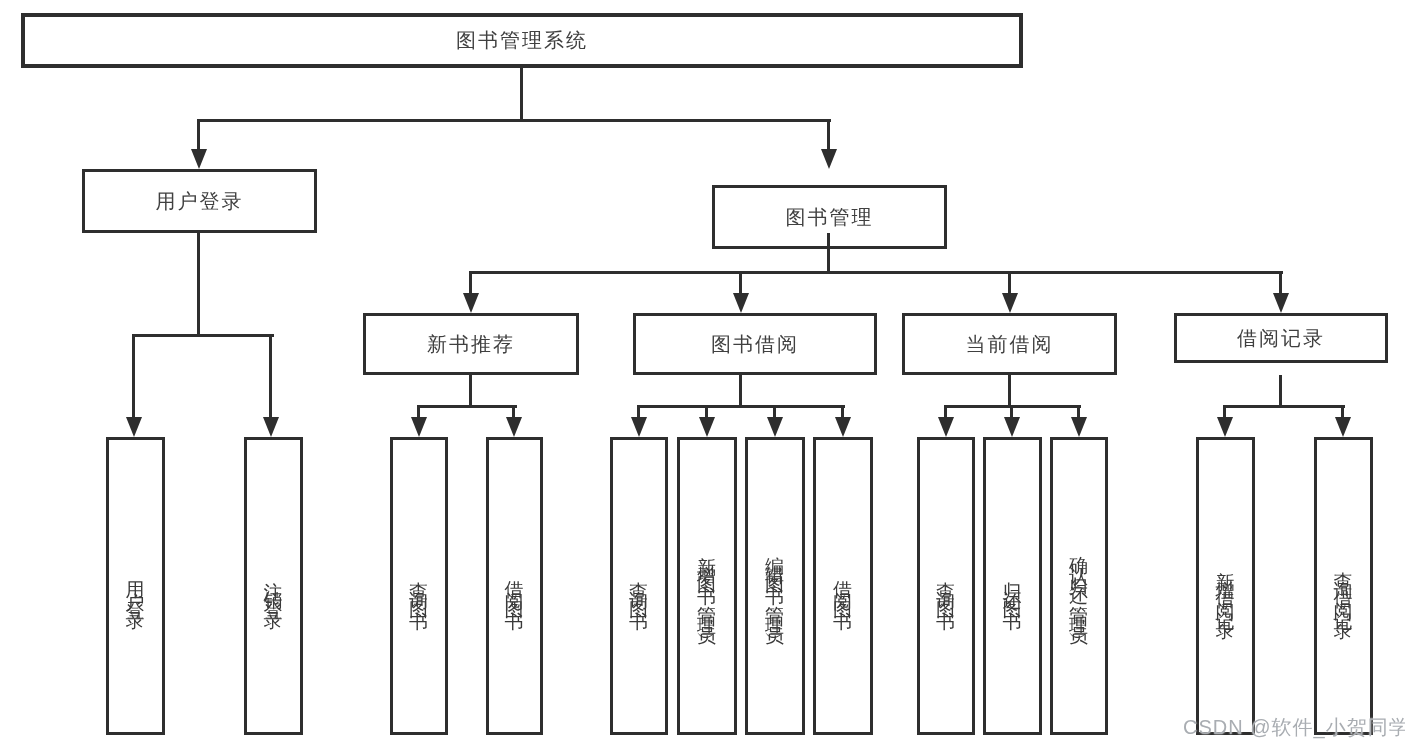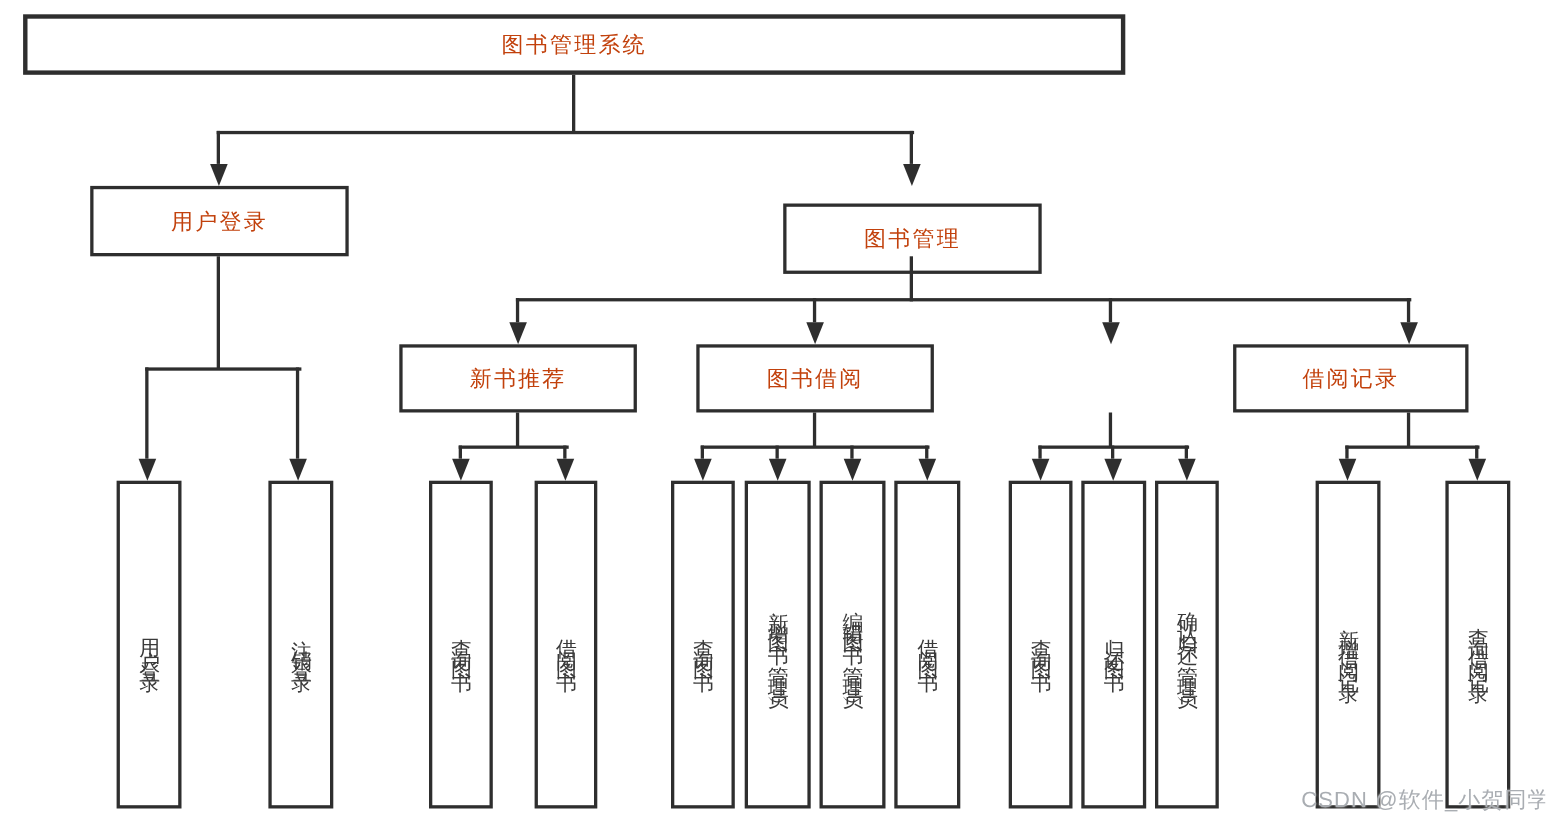--- a/index.html
+++ b/index.html
@@ -17,21 +17,21 @@
     box-sizing: border-box;
     background: #ffffff;
     border: 3px solid #2e2e2e;
     display: flex;
     align-items: center;
     justify-content: center;
   }
   .hbox span {
     font-size: 20px;
     letter-spacing: 2px;
-    color: #c2410c;
+    color: #404040;
     white-space: nowrap;
   }
   .root-box { border-width: 4px; }
   
   .vbox {
     position: absolute;
     box-sizing: border-box;
     background: #ffffff;
     border: 3px solid #2e2e2e;
     display: flex;
@@ -82,26 +82,29 @@
   </div>
 
   <div class="hbox" style="left:712px; top:169px; width:235px; height:64px;margin-top:16px;">
     <span>图书管理</span>
   </div>
 
   <div class="hbox" style="left:363px; top:313px; width:216px; height:62px;align-items:center;">
     <span>新书推荐</span>
   </div>
 
-  <div class="hbox" style="left:633px; top:313px; width:216px; height:62px;">
+  <div class="hbox" style="left:633px; top:313px; width:244px; height:62px;">
     <span>图书借阅</span>
   </div>
 
-
-  <div class="hbox" style="left:1121px; top:313px; width:214px; height:62px;">
+  <div class="hbox" style="left:902px; top:313px; width:215px; height:62px;">
+    <span>当前借阅</span>
+  </div>
+
+  <div class="hbox" style="left:1174px; top:313px; width:214px; height:50px;">
     <span>借阅记录</span>
   </div>
 
   <div class="vbox" style="left:106px; width:59px;">
     <span>用户登录</span>
   </div>
   <div class="vbox" style="left:244px; width:59px;">
     <span>注销登录</span>
   </div>
 

